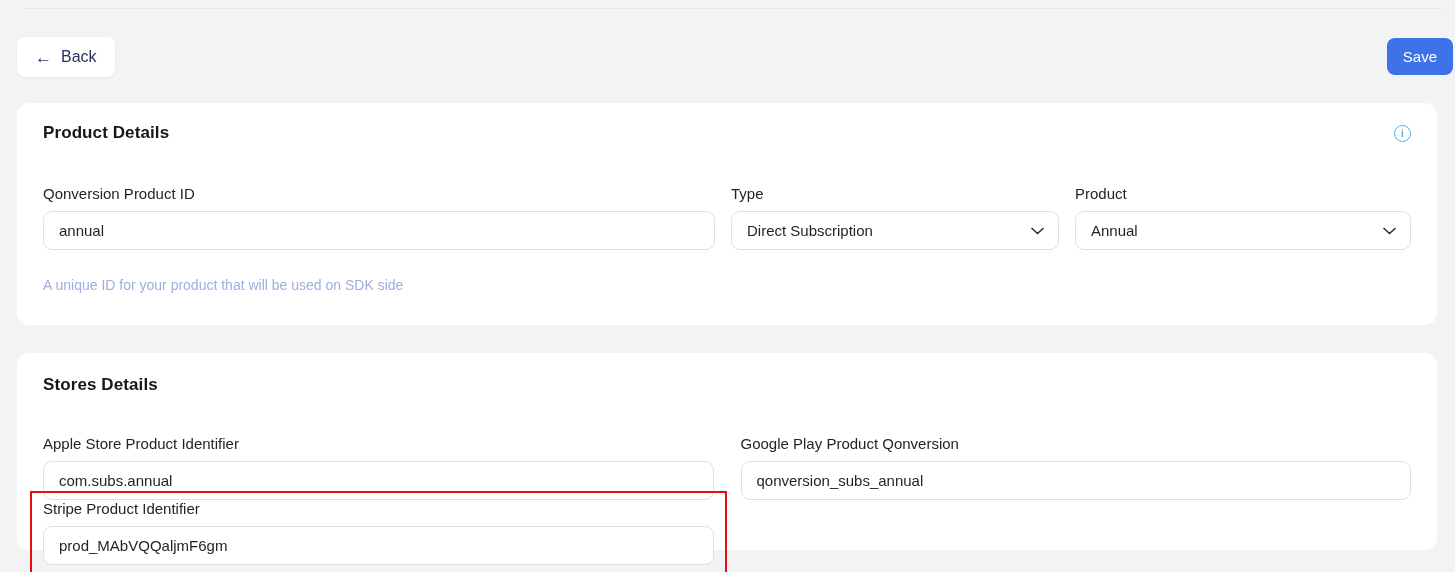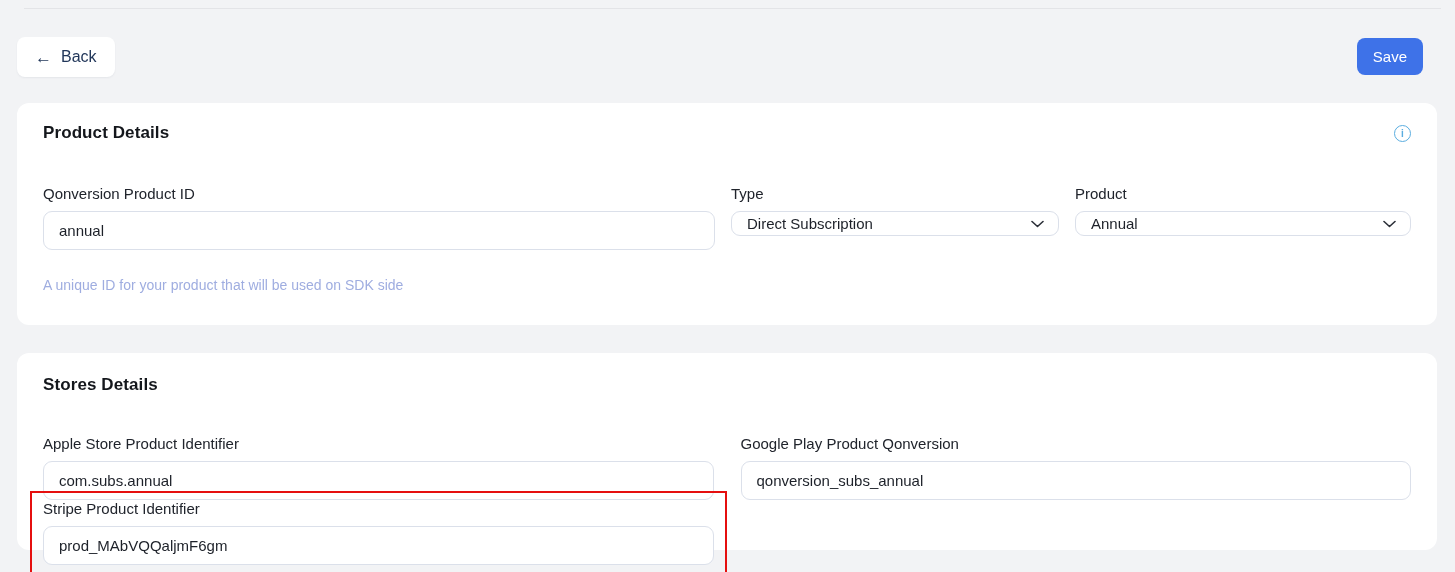--- a/index.html
+++ b/index.html
@@ -19,21 +19,21 @@
     position:absolute; left:17px; top:37px;
     height:40px; padding:0 18px;
     display:inline-flex; align-items:center; gap:9px;
     background:#ffffff; border:none; border-radius:8px;
     box-shadow:0 1px 2px rgba(20,30,60,.06);
     color:#22375a; font-size:16px; font-family:inherit;
     cursor:pointer;
   }
   .btn-back .arrow { font-size:17px; line-height:1; color:#22375a; }
   .btn-save {
-    position:absolute; right:32px; top:38px;
+    position:absolute; right:2px; top:38px;
     height:37px; padding:0 16px;
     display:inline-flex; align-items:center;
     background:#3e72e8; border:none; border-radius:8px;
     color:#ffffff; font-size:15px; font-family:inherit;
     cursor:pointer;
   }
   .card {
     position:absolute; left:17px; width:1420px;
     background:#ffffff; border-radius:12px;
     padding:26px;
@@ -61,21 +61,21 @@
   .field-label {
     display:block; font-size:15px; color:#20242c; margin-bottom:9px;
   }
   .text-input {
     width:100%; height:39px;
     border:1px solid #dbe0ea; border-radius:9px;
     padding:0 15px; font-size:15px; color:#1d2129;
     font-family:inherit; background:#fff; outline:none;
   }
   .select {
-    width:100%; height:25px;
+    width:100%; height:39px;
     border:1px solid #dbe0ea; border-radius:9px;
     padding:0 14px 0 15px; font-size:15px; color:#1d2129;
     background:#fff; display:flex; align-items:center;
     justify-content:space-between; cursor:pointer;
   }
   .chevron { display:flex; align-items:center; }
   .helper-text {
     margin-top:27px; font-size:14px; color:#9fade0;
   }
   .stripe-highlight {

